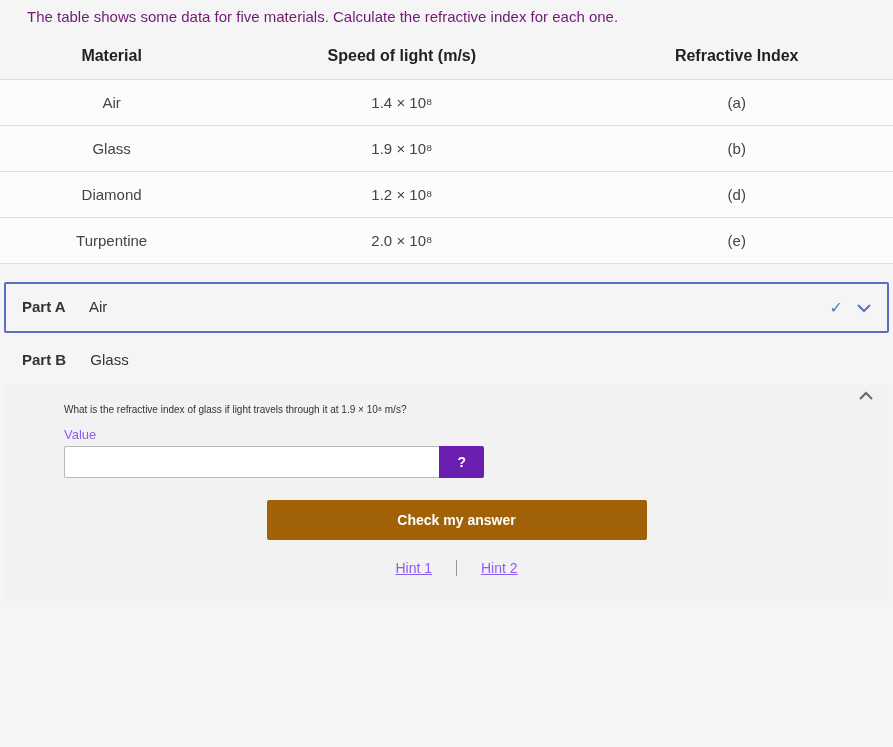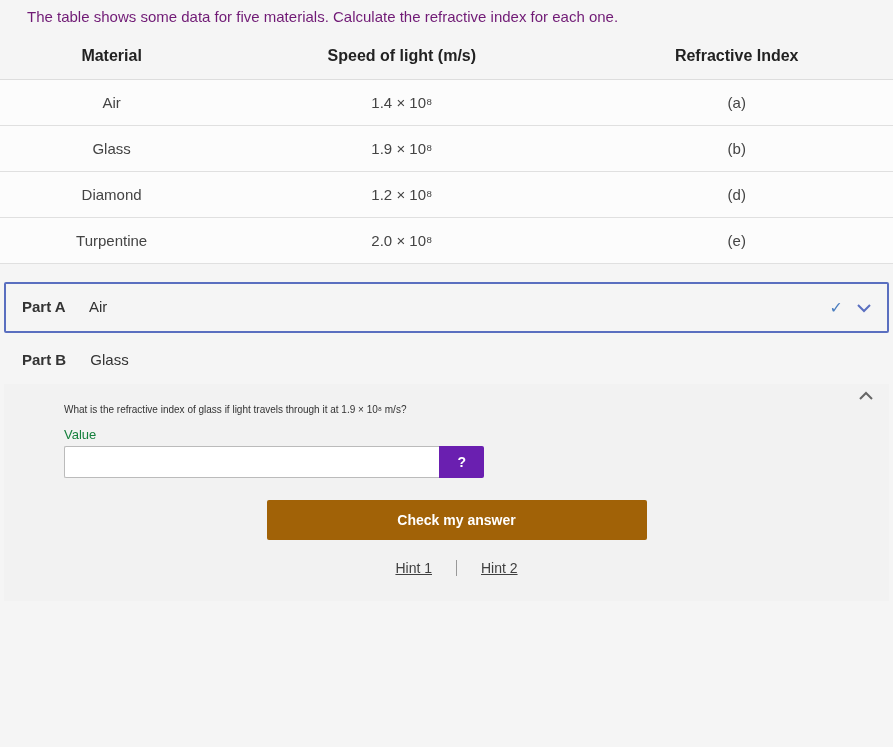--- a/index.html
+++ b/index.html
@@ -94,21 +94,21 @@
       color: #666;
       font-size: 14px;
     }
     .question {
       font-size: 10px;
       color: #333;
       margin-bottom: 12px;
     }
     .value-label {
       font-size: 13px;
-      color: #15803d;
+      color: #8b5cf6;
       margin-bottom: 4px;
     }
     .input-row {
       display: flex;
       align-items: stretch;
       width: 420px;
     }
     .value-input {
       flex: 1;
       border: 1px solid #bbb;
@@ -145,21 +145,21 @@
       min-width: 380px;
       border-radius: 2px;
     }
     .hints-wrap {
       display: flex;
       justify-content: center;
       gap: 0;
       margin-top: 20px;
     }
     .hint-link {
-      color: #404040;
+      color: #8b5cf6;
       font-size: 14px;
       text-decoration: underline;
       cursor: pointer;
       padding: 0 24px;
     }
     .hint-divider {
       width: 1px;
       background: #999;
     }
   </style>

